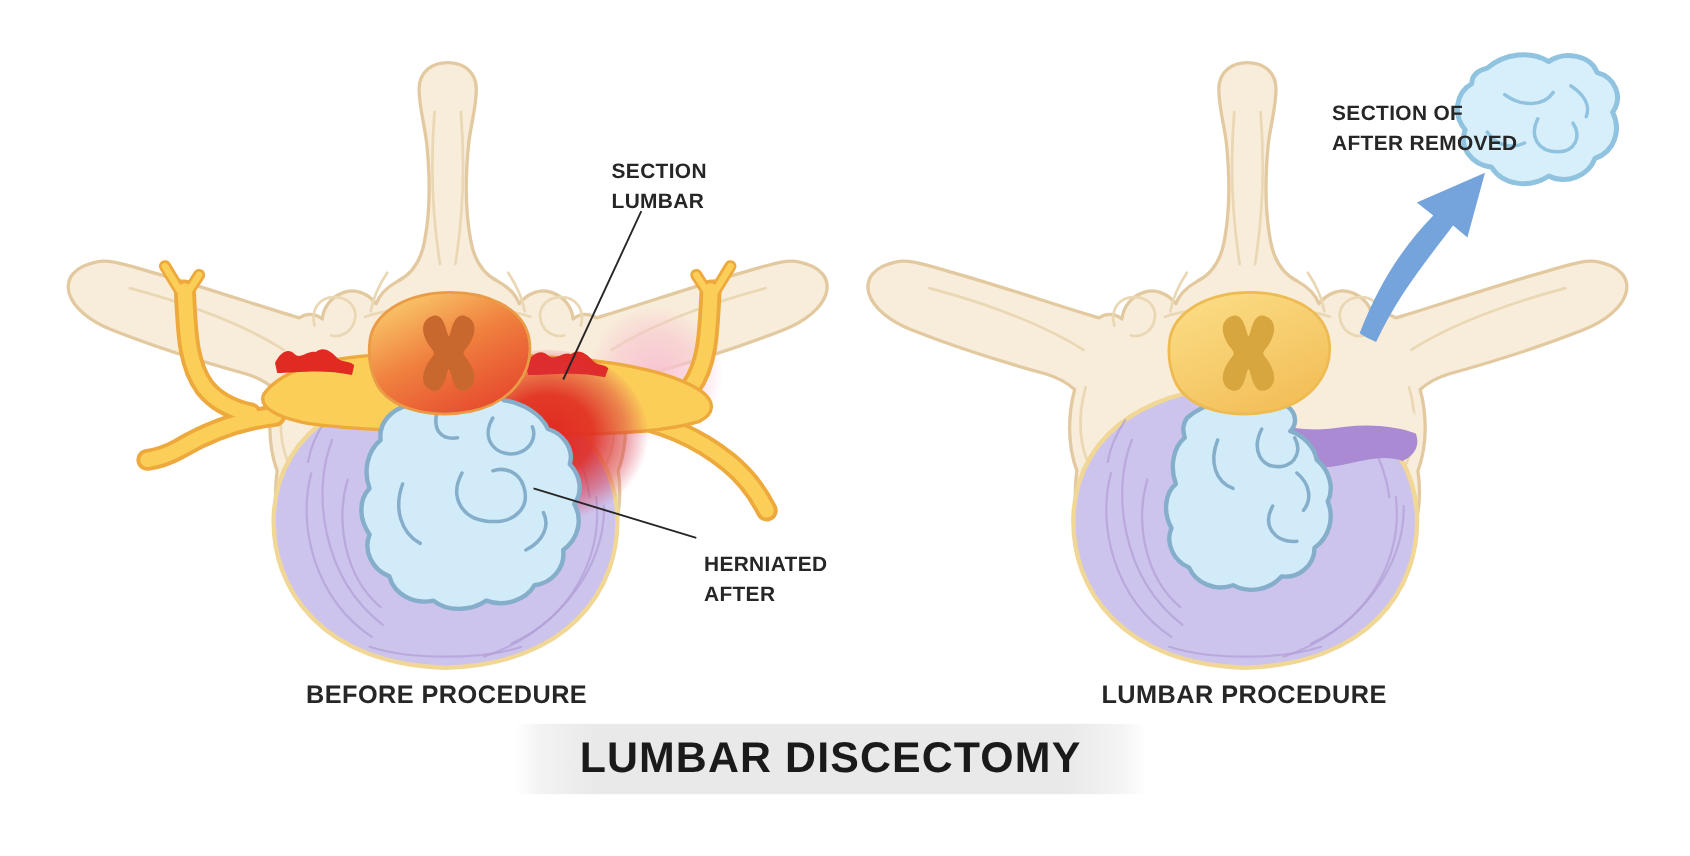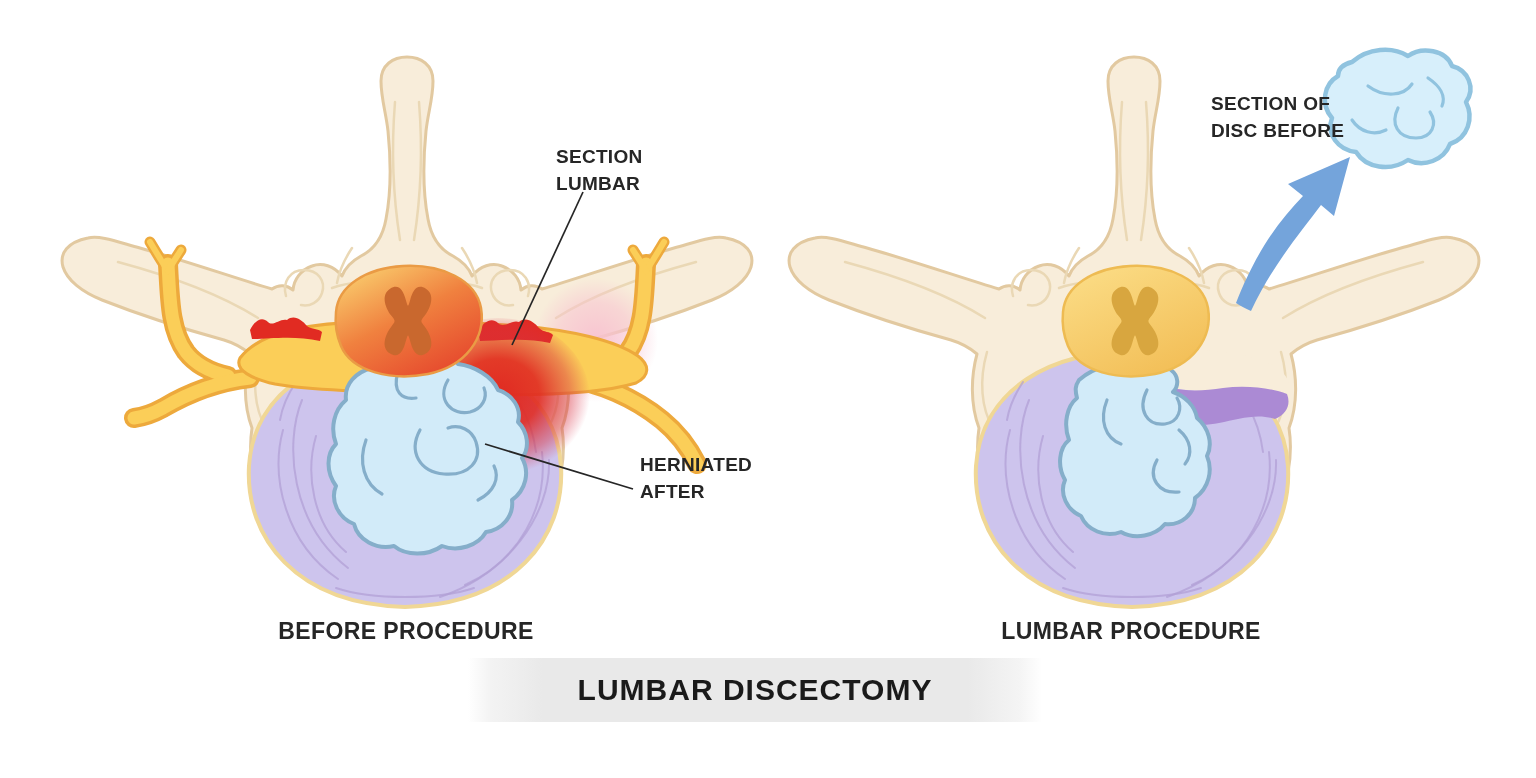--- a/index.html
+++ b/index.html
@@ -32,21 +32,21 @@
   
   .ann{position:absolute;color:var(--ink,#262626);font-size:19px;line-height:27px;
        font-weight:700;letter-spacing:.3px;white-space:nowrap;}
   .caption{position:absolute;width:320px;text-align:center;color:var(--ink,#262626);
        font-size:23px;font-weight:600;letter-spacing:.4px;}
   #banner{position:absolute;left:468px;top:658px;width:574px;height:64px;
        display:flex;align-items:center;justify-content:center;
        background:linear-gradient(90deg,rgba(233,233,233,0) 0%,rgba(233,233,233,.55) 4%,
                   var(--banner,#E9E9E9) 13%,var(--banner,#E9E9E9) 87%,
                   rgba(233,233,233,.5) 96%,rgba(233,233,233,0) 100%);}
-  #banner .title{color:var(--title-ink,#1A1A1A);font-size:30px;font-weight:600;letter-spacing:1px;white-space:nowrap;}
+  #banner .title{color:var(--title-ink,#1A1A1A);font-size:39px;font-weight:600;letter-spacing:1px;white-space:nowrap;}
 </style>
 </head>
 <body>
 
 <div id="stage">
 
   <svg id="art" viewBox="0 0 1536 778" xmlns="http://www.w3.org/2000/svg">
     <defs>
       <linearGradient id="gradCordBefore" x1="0.15" y1="0.05" x2="0.8" y2="1">
         <stop offset="0" stop-color="#F9C96B"></stop>
@@ -217,28 +217,28 @@
       <path class="fsquig" d="M 1352 120 C 1360 132 1374 136 1386 130"></path>
       <path class="fsquig" d="M 1428 78 C 1440 86 1446 96 1442 106"></path>
     </g>
   </svg>
 
   <div class="ann" style="left:556px;top:143px;">
     <div>SECTION</div>
     <div>LUMBAR</div>
   </div>
 
-  <div class="ann" style="left:640px;top:451px;">
+  <div class="ann" style="left:640px;top:500px;">
     <div>HERNIATED</div>
     <div>AFTER</div>
   </div>
 
   <div class="ann" style="left:1211px;top:90px;">
     <div>SECTION OF</div>
-    <div>DISC BEFORE</div>
+    <div>AFTER REMOVED</div>
   </div>
 
   <div class="caption" style="left:246px;top:618px;">BEFORE PROCEDURE</div>
 
   <div class="caption" style="left:971px;top:618px;">LUMBAR PROCEDURE</div>
 
   <div id="banner">
     <div class="title">LUMBAR DISCECTOMY</div>
   </div>
 

